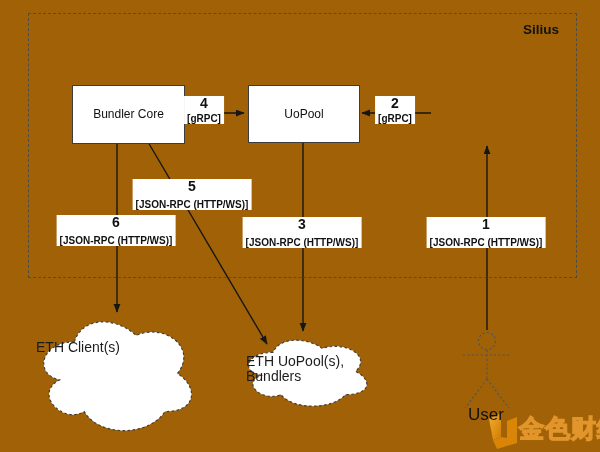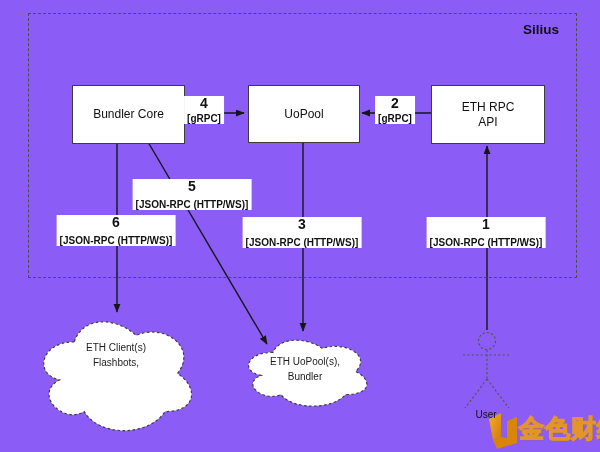--- a/index.html
+++ b/index.html
@@ -1,20 +1,20 @@
 <!DOCTYPE html>
 <html><head>
 <meta charset="utf-8">
 <style>
   html, body { margin: 0; padding: 0; background: #ffffff; }
   #stage {
     position: relative;
     width: 600px;
     height: 452px;
-    background: #8b5cf6;
+    background: #a16207;
     font-family: "Liberation Sans", "DejaVu Sans", sans-serif;
     color: #111;
     overflow: hidden;
   }
   
   #lines-svg { position: absolute; left: 0; top: 0; width: 600px; height: 452px; }
 
   
   .boundary {
     position: absolute;
@@ -67,34 +67,34 @@
   .lab-e4 { left: 204px; top: 96px; }
   .lab-e2 { left: 395px; top: 96px; }
   .lab-e6 { left: 116px; top: 215px; gap: 5px; }
   .lab-e5 { left: 192px; top: 179px; gap: 5px; }
   .lab-e3 { left: 302px; top: 217px; gap: 5px; }
   .lab-e1 { left: 486px; top: 217px; gap: 5px; }
 
   
   .cloud-text {
     position: absolute;
-    text-align: center;
-    font-size: 10px;
+    text-align: left;
+    font-size: 14px;
     line-height: 15px;
     color: #1c1c1c;
   }
   .cloud-text-producers { left: 36px;  top: 340px; width: 160px; }
   .cloud-text-bundlers  { left: 246px; top: 354px; width: 118px; }
 
   
   .actor-label {
     position: absolute;
     left: 436px; top: 408px; width: 100px;
     text-align: center;
-    font-size: 10px;
+    font-size: 17px;
     line-height: 13.5px;
     color: #111;
   }
 
   
   .watermark {
     position: absolute;
     left: 487px; top: 406px;
     display: flex;
     align-items: center;
@@ -154,24 +154,20 @@
 
   <div class="boundary"></div>
   <div class="boundary-title">Silius</div>
 
   <div class="node node-bundler">
     <span>Bundler Core</span>
   </div>
   <div class="node node-uopool">
     <span>UoPool</span>
   </div>
-  <div class="node node-ethrpc">
-    <span>ETH RPC</span>
-    <span>API</span>
-  </div>
 
   <div class="edge-label lab-e4">
     <span class="edge-num">4</span>
     <span class="edge-proto">[gRPC]</span>
   </div>
   <div class="edge-label lab-e2">
     <span class="edge-num">2</span>
     <span class="edge-proto">[gRPC]</span>
   </div>
   <div class="edge-label lab-e5">
@@ -186,25 +182,24 @@
     <span class="edge-num">3</span>
     <span class="edge-proto">[JSON-RPC (HTTP/WS)]</span>
   </div>
   <div class="edge-label lab-e1">
     <span class="edge-num">1</span>
     <span class="edge-proto">[JSON-RPC (HTTP/WS)]</span>
   </div>
 
   <div class="cloud-text cloud-text-producers">
     <div>ETH Client(s)</div>
-    <div>Flashbots,</div>
   </div>
   <div class="cloud-text cloud-text-bundlers">
     <div>ETH UoPool(s),</div>
-    <div>Bundler</div>
+    <div>Bundlers</div>
   </div>
 
   <div class="actor-label">
     <div>User</div>
   </div>
 
   <div class="watermark">
     <span style="width:32px;"></span>
     <span class="wm-text">金色财经</span>
   </div>

